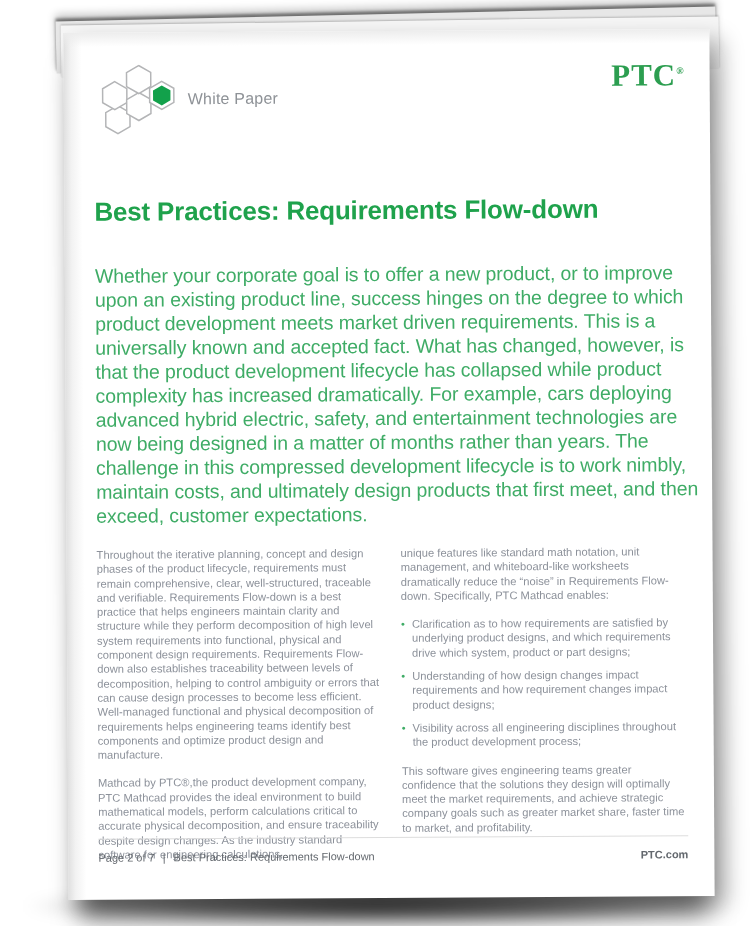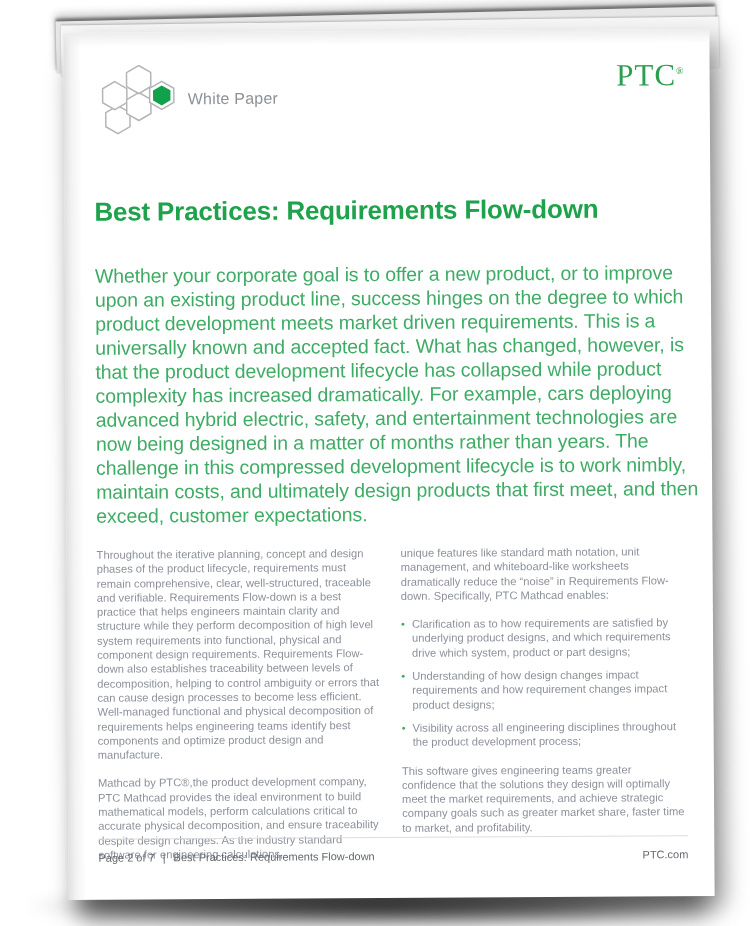--- a/index.html
+++ b/index.html
@@ -42,21 +42,21 @@
     background:linear-gradient(180deg, #ededed 0%, rgba(255,255,255,0) 100%);
     pointer-events:none;
   }
   .page-inner { position:absolute; inset:0; padding:32px 26px 0 30px; }
 
   
   .page-header { display:flex; justify-content:space-between; align-items:flex-start; height:104px; }
   .brand { position:relative; }
   .hex-logo { display:block; }
   .brand-label { position:absolute; left:94px; top:26px; font-size:16px; color:#8e9297; letter-spacing:0.2px; white-space:nowrap; }
-  .ptc-logo { font-family:"Liberation Serif", serif; font-weight:normal; font-size:31px; color:#2c9e50; letter-spacing:1px; line-height:1; margin-top:-2px; }
+  .ptc-logo { font-family:"Liberation Serif", serif; font-weight:bold; font-size:31px; color:#2c9e50; letter-spacing:1px; line-height:1; margin-top:-2px; }
   .ptc-logo sup { font-size:10px; vertical-align:super; letter-spacing:0; }
 
   
   .title { margin-top:28px; font-size:26px; font-weight:bold; color:#1fa24c; letter-spacing:-0.2px; }
 
   
   .intro {
     margin-top:36px; width:602px; font-size:19.5px; line-height:24px;
     color:#3fac66; letter-spacing:-0.1px;
   }
@@ -70,21 +70,21 @@
   .bullet { color:#3fac66; flex:0 0 auto; line-height:14.3px; }
 
   
   .page-footer {
     position:absolute; left:30px; right:26px; bottom:36px;
     border-top:1px solid #dddddd; padding-top:12px;
     display:flex; justify-content:space-between; align-items:baseline;
     font-size:11px; color:#63686e;
   }
   .footer-left { display:flex; gap:8px; }
-  .footer-right { color:#63686e; text-decoration:none; }
+  .footer-right { color:#63686e; text-decoration:none;font-weight:bold; }
 </style>
 </head>
 <body>
 
 <div class="scene">
   <div class="ground-shadow"></div>
   <div class="sheet sheet-3"></div>
   <div class="sheet sheet-2"></div>
 
   <div class="page">

